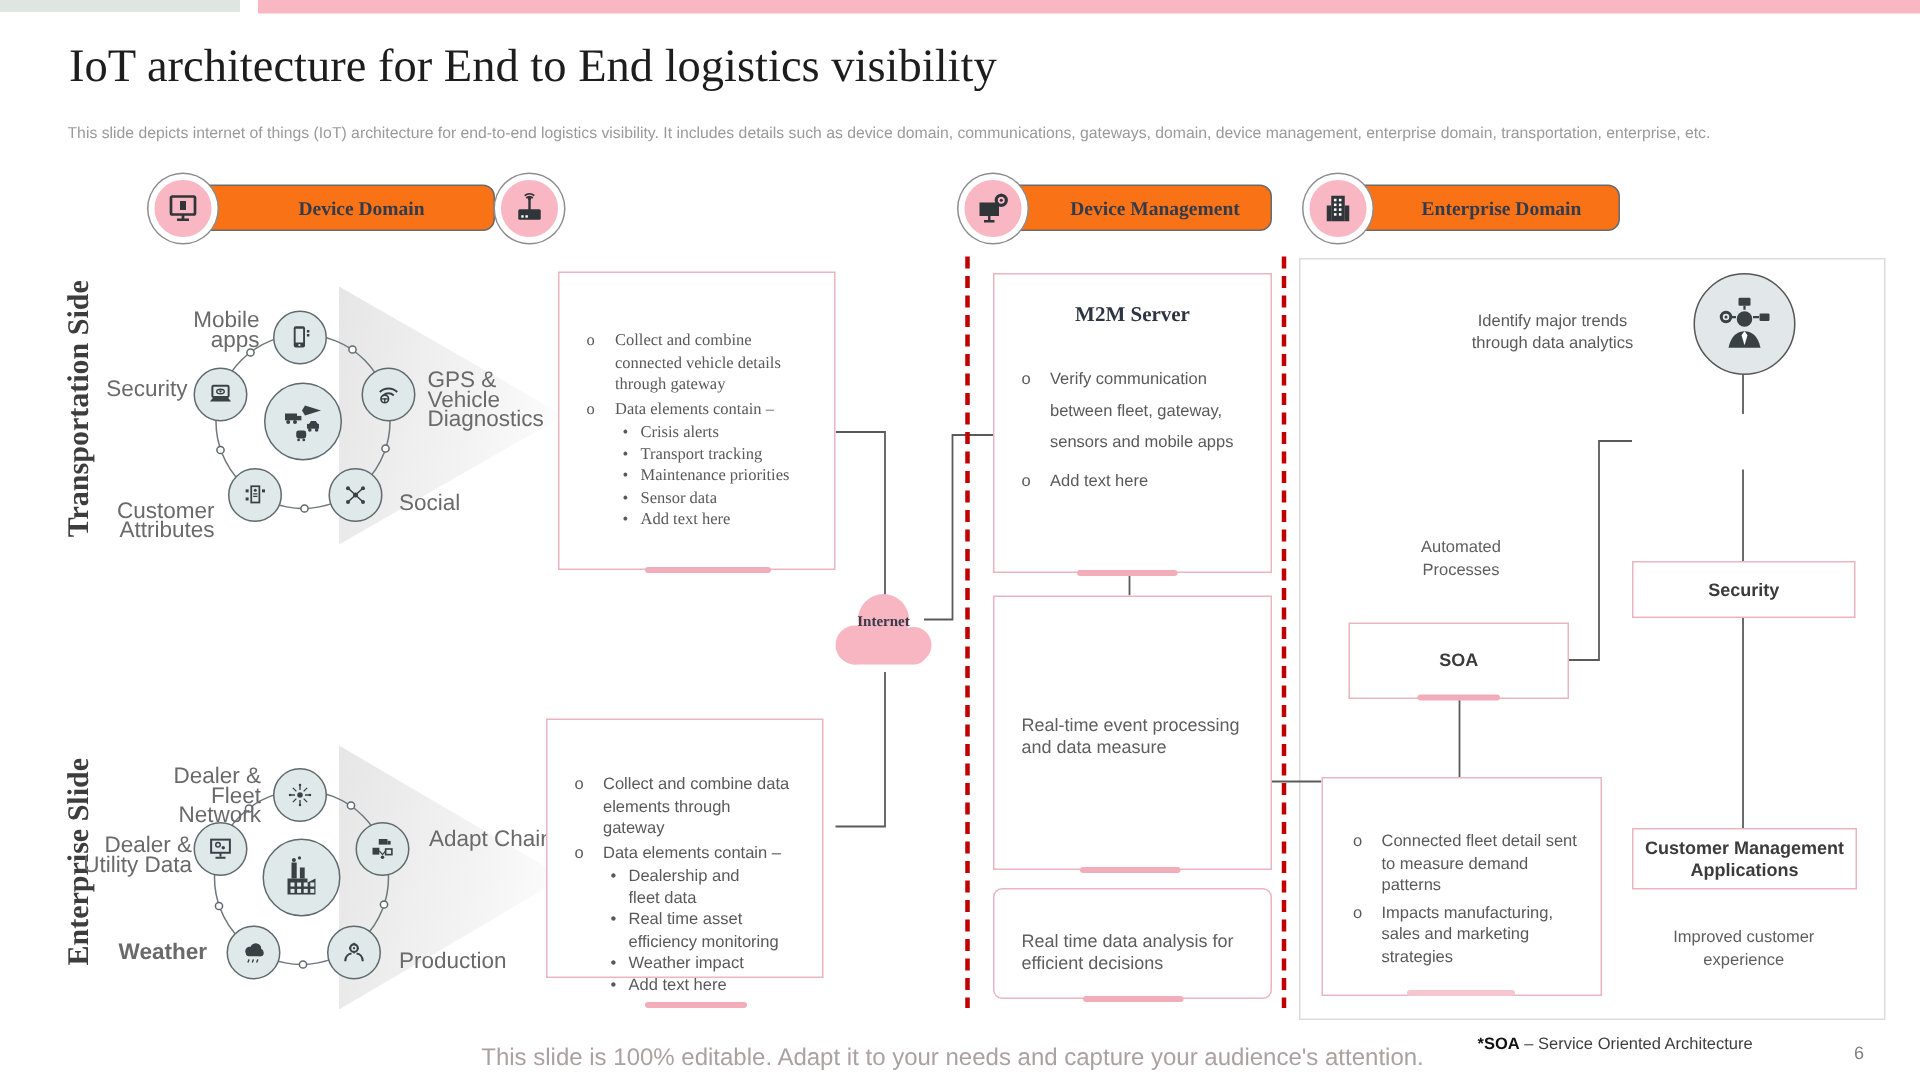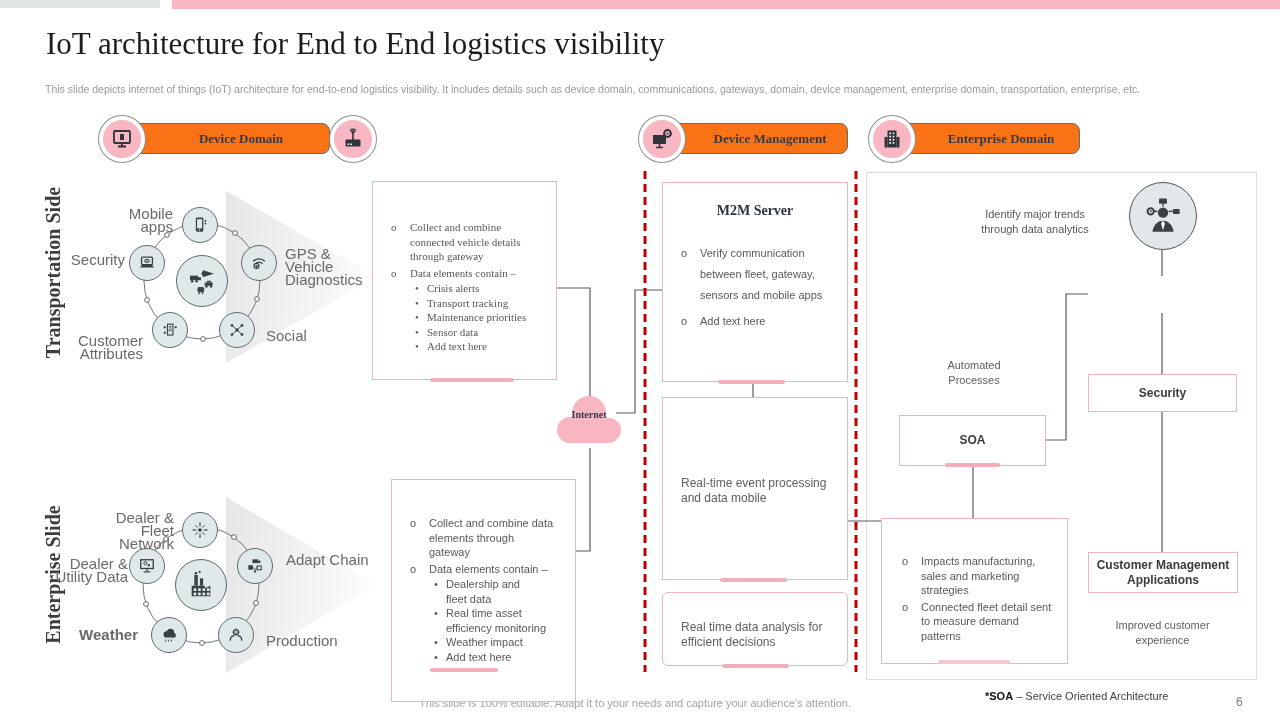--- a/index.html
+++ b/index.html
@@ -57,21 +57,21 @@
 
   .label-box { display:flex; align-items:center; justify-content:center; font-size:12px;
                font-weight:700; color:#3b3b3b; text-align:center; white-space:pre-line; line-height:15px; }
   .plain-note { font-size:11px; line-height:15px; color:#5e5e5e; white-space:pre-line; z-index:2; }
 
   
   .cloud-label { position:absolute; left:0; top:16px; width:100%; text-align:center;
                  font-family:"Liberation Serif",serif; font-weight:700; font-size:10px; color:#3a3a4a; }
 
   
-  .footer-note { font-size:11px; color:#aba1a2; text-align:center; }
+  .footer-note { font-size:16px; color:#aba1a2; text-align:center; }
   .soa-note { font-size:11px; color:#3f3f3f; }
   .soa-note b { color:#111; }
   .page-num { font-size:12px; color:#7f7f7f; }
 
   svg { display:block; }
 </style>
 </head>
 <body>
 
 <div class="slide">
@@ -329,21 +329,21 @@
           <li>Transport tracking</li>
           <li>Maintenance priorities</li>
           <li>Sensor data</li>
           <li>Add text here</li>
         </ul>
       </li>
     </ul>
   </div>
   <div class="abs underline" style="left:430px; top:378px; width:84px;"></div>
 
-  <div class="abs pbox" style="left:391px; top:479px; width:185px; height:223px; padding:36px 18px 0 14px;">
+  <div class="abs pbox" style="left:364px; top:479px; width:185px; height:173px; padding:36px 18px 0 14px;">
     <ul class="o-list body-txt">
       <li><span>Collect and combine data elements through gateway</span></li>
       <li><span>Data elements contain –</span>
         <ul class="dot-list">
           <li>Dealership and
 fleet data</li>
           <li>Real time asset
 efficiency monitoring</li>
           <li>Weather impact</li>
           <li>Add text here</li>
@@ -368,21 +368,21 @@
         <circle cx="18" cy="37" r="13"></circle>
         <circle cx="37" cy="20" r="17"></circle>
         <circle cx="57" cy="37" r="12"></circle>
         <rect x="9" y="33" width="57" height="17" rx="8.5"></rect>
       </g>
     </svg>
     <div class="cloud-label">Internet</div>
   </div>
 
   <div class="abs pbox" style="left:662px; top:397px; width:186px; height:183px; padding:78px 20px 0 18px;">
-    <div class="plain-note" style="font-size:12px;">Real-time event processing and data mobile</div>
+    <div class="plain-note" style="font-size:12px;">Real-time event processing and data measure</div>
   </div>
   <div class="abs underline" style="left:720px; top:578px; width:67px;"></div>
 
   <div class="abs pbox" style="left:662px; top:592px; width:186px; height:74px; border-radius:6px; padding:27px 18px 0;">
     <div class="plain-note" style="font-size:12px;">Real time data analysis for efficient decisions</div>
   </div>
   <div class="abs underline" style="left:722px; top:664px; width:67px;"></div>
 
   <div class="abs plain-note t-c" style="left:955px; top:207px; width:160px; color:#595959;">Identify major trends
 through data analytics</div>
@@ -410,22 +410,22 @@
   <div class="abs plain-note t-c" style="left:915px; top:358px; width:118px;">Automated
 Processes</div>
 
   <div class="abs pbox label-box" style="left:899px; top:415px; width:147px; height:51px;">
     <span>SOA</span>
   </div>
   <div class="abs underline" style="left:945px; top:463px; width:55px;"></div>
 
   <div class="abs pbox" style="left:881px; top:518px; width:187px; height:146px; padding:35px 8px 0 16px;">
     <ul class="o-list body-txt">
+      <li style="margin-bottom:4px;"><span>Connected fleet detail sent to measure demand patterns</span></li>
       <li><span>Impacts manufacturing, sales and marketing strategies</span></li>
-      <li style="margin-bottom:4px;"><span>Connected fleet detail sent to measure demand patterns</span></li>
     </ul>
   </div>
   <div class="abs underline" style="left:938px; top:660px; width:72px; background:#f6c6cf;"></div>
 
   <div class="abs pbox label-box" style="left:1088px; top:552px; width:150px; height:41px; font-size:12px;">
     <span>Customer Management
 Applications</span>
   </div>
 
   <div class="abs plain-note t-c" style="left:1100px; top:618px; width:125px;">Improved customer

